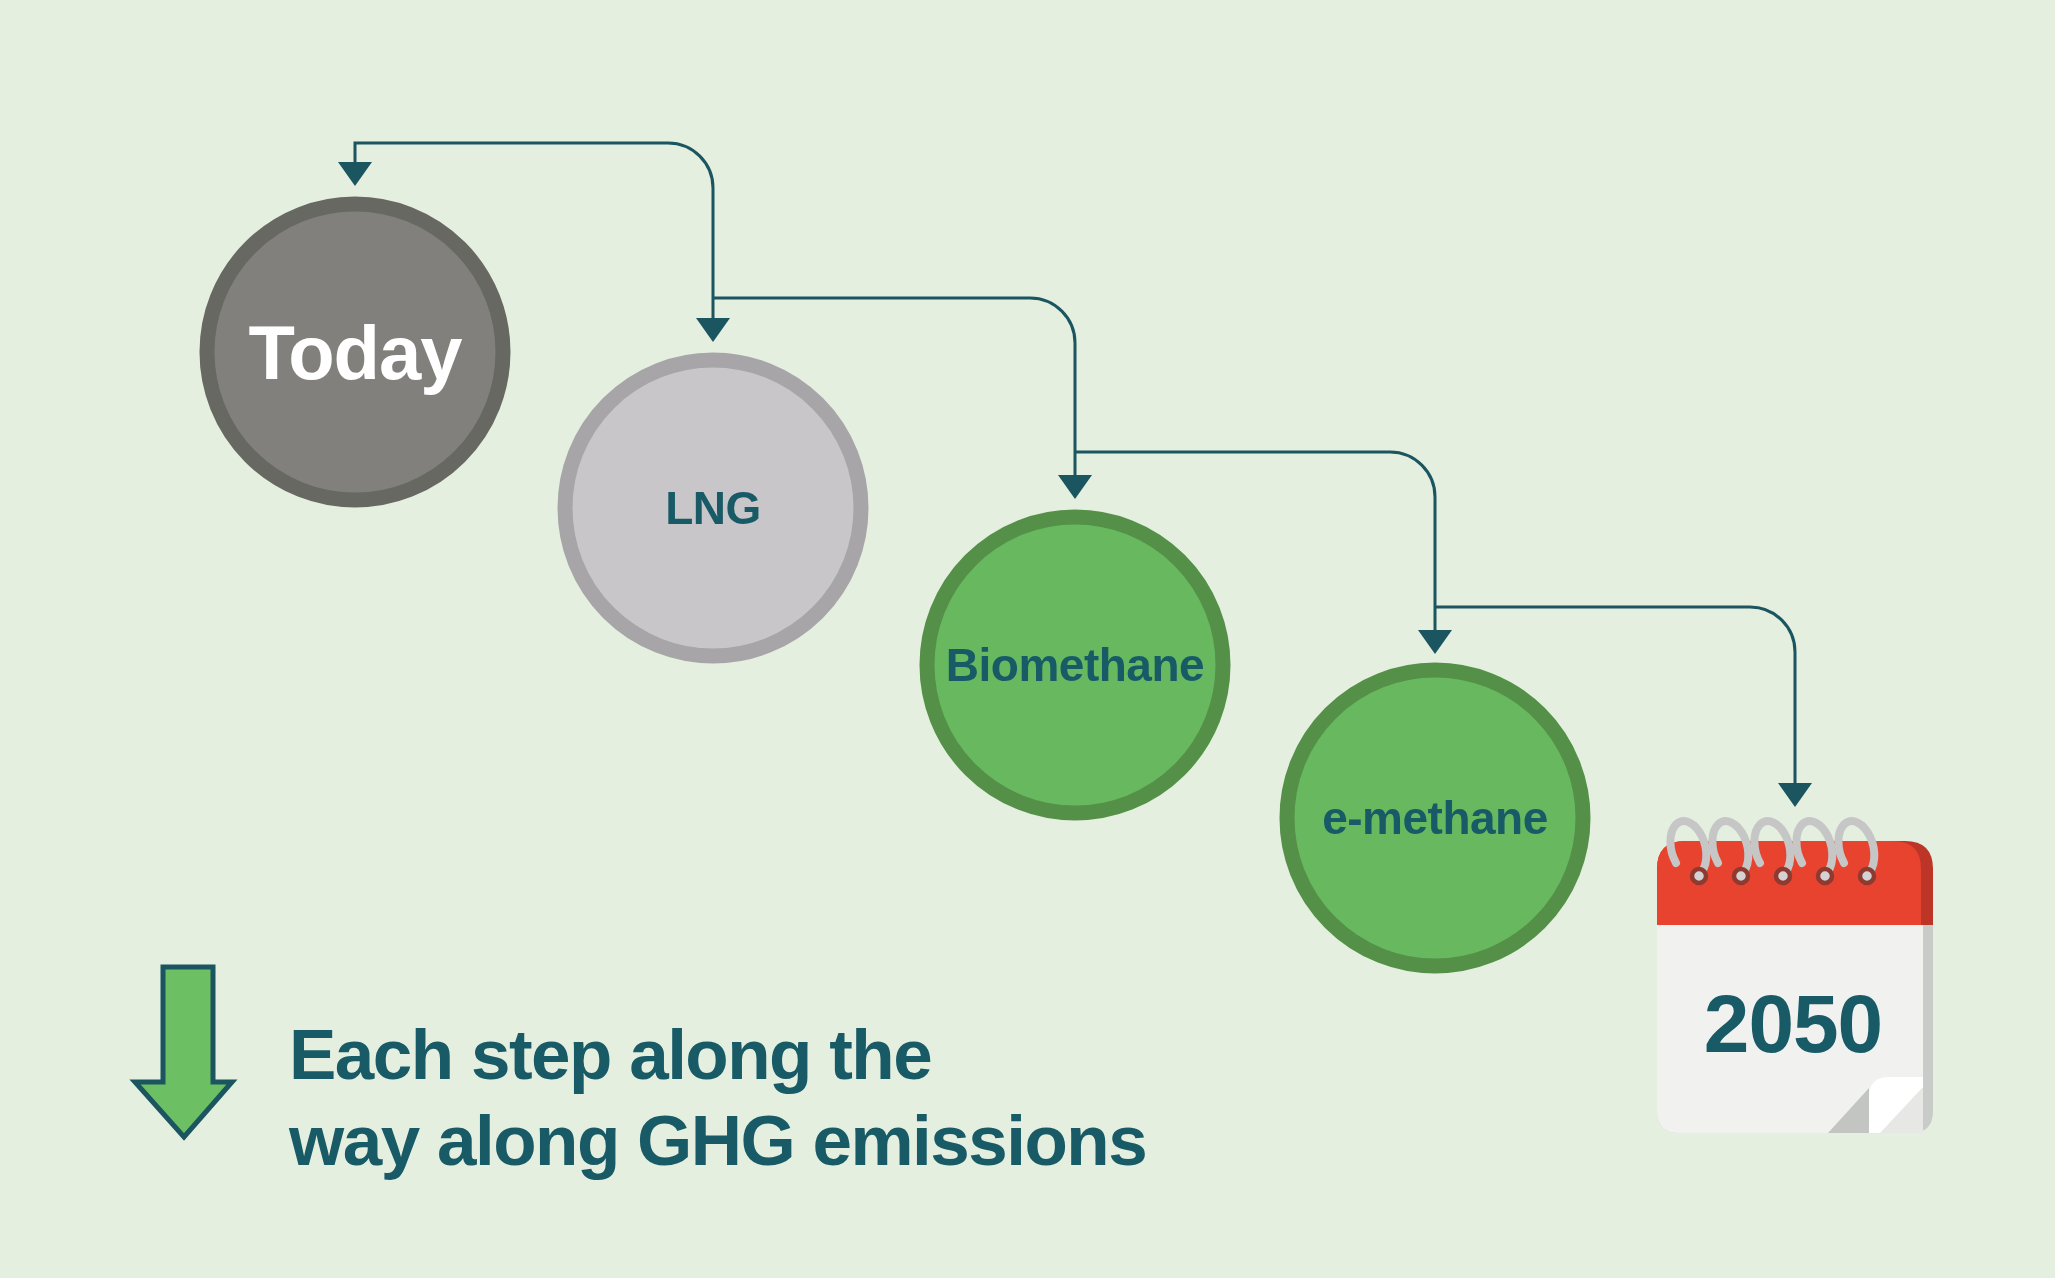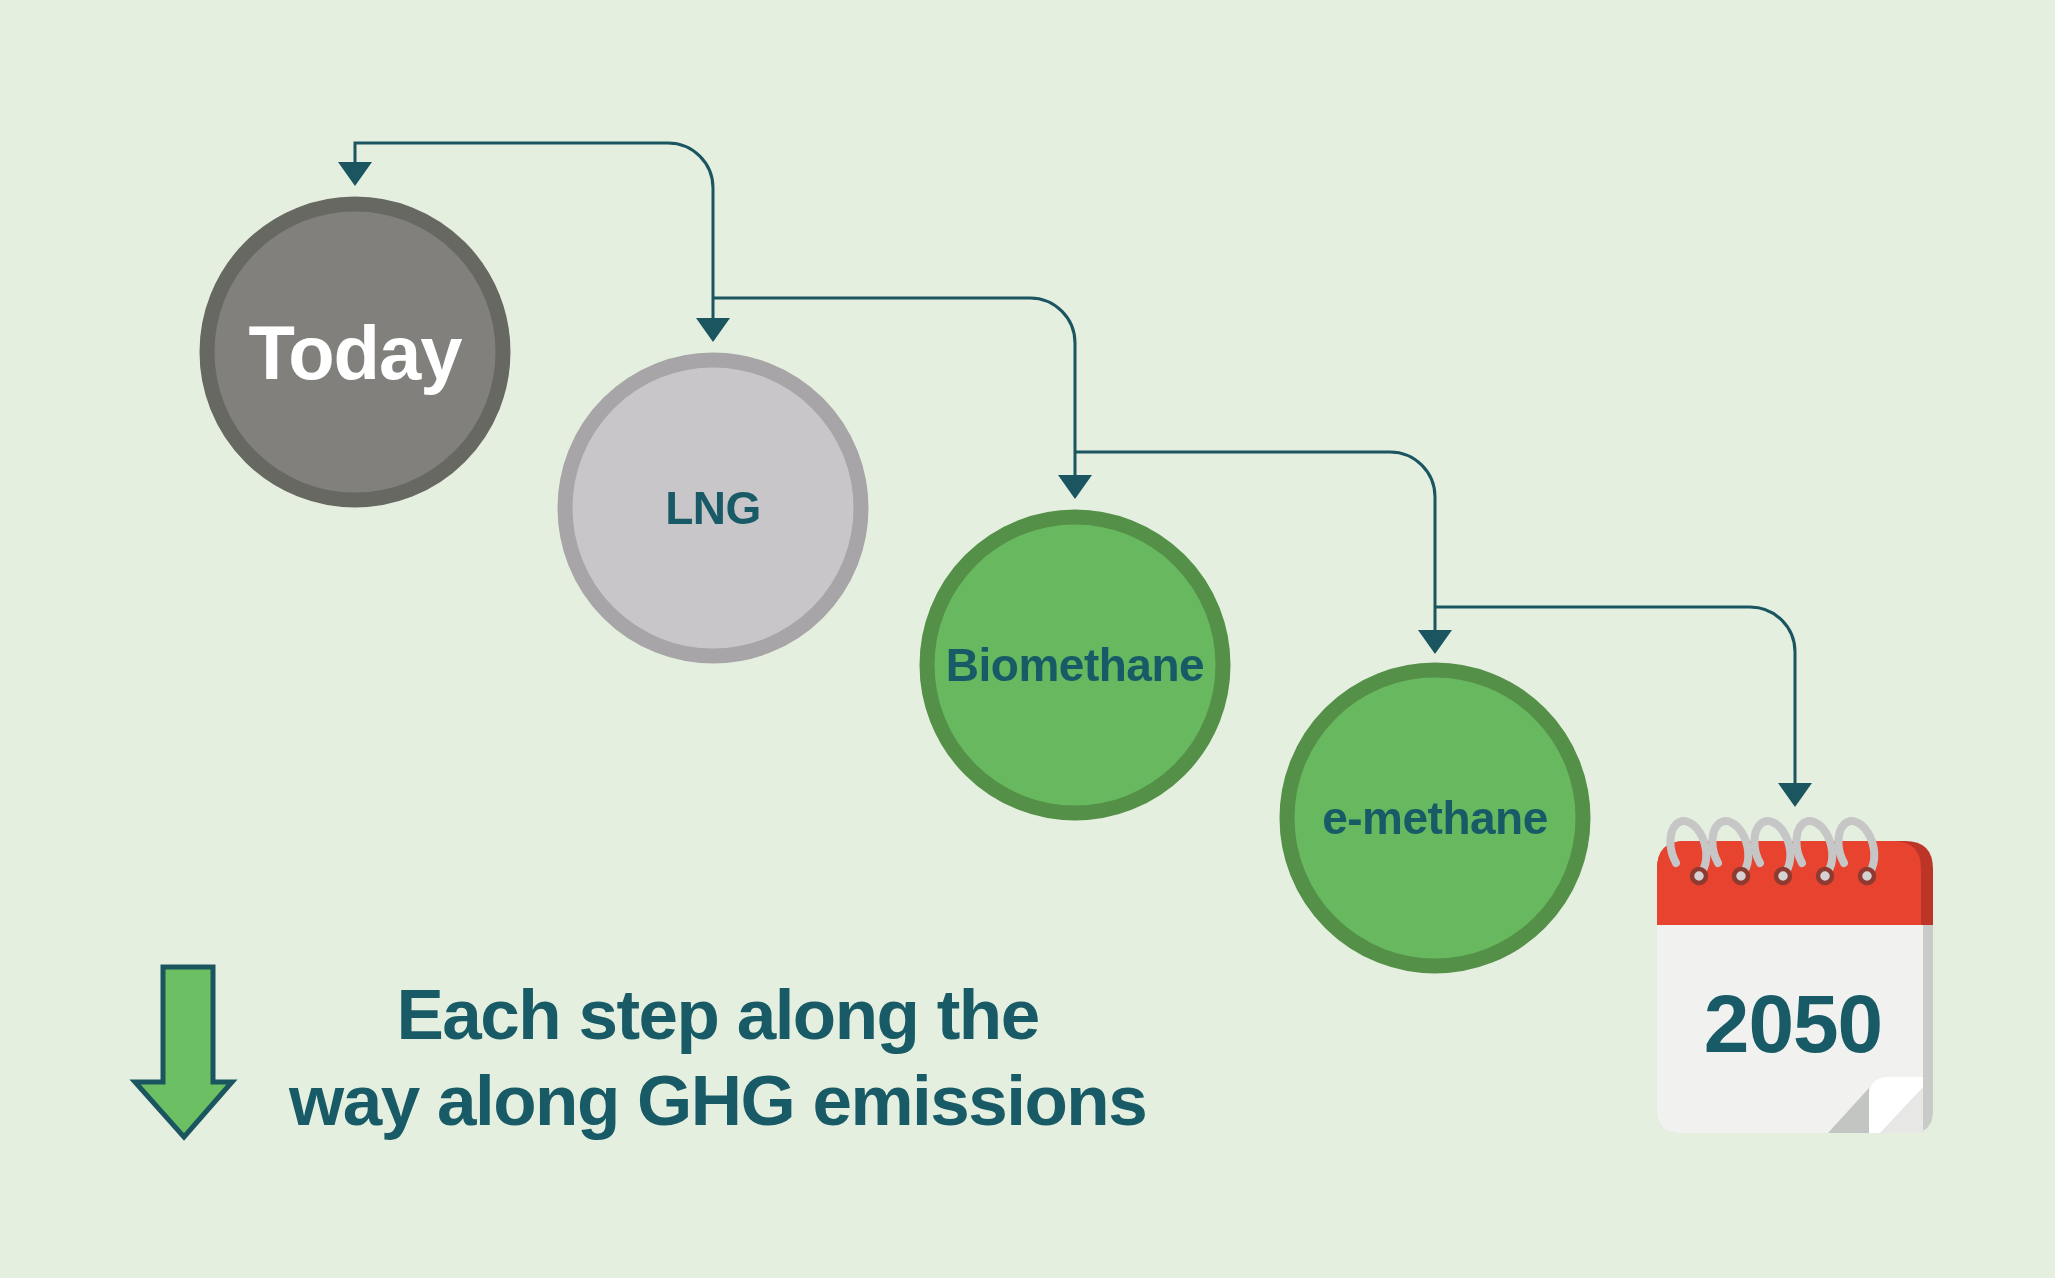--- a/index.html
+++ b/index.html
@@ -14,23 +14,23 @@
   .conn{fill:none;stroke-width:3px;}
   .step-circle{stroke-width:15px;}
   .circle-label{font-family:"Liberation Sans",sans-serif;font-weight:700;}
   .label-today{font-size:76px;letter-spacing:-1px;}
   .label-small{font-size:46px;letter-spacing:-0.5px;}
   .year-label{font-family:"Liberation Sans",sans-serif;font-weight:700;font-size:82px;letter-spacing:-1px;}
   .ring{fill:none;stroke-width:8px;stroke-linecap:round;}
   .ring-hole{stroke-width:4.5px;}
   .down-arrow{stroke-width:5px;stroke-linejoin:miter;}
   .caption{
-    position:absolute;left:289px;top:972px;
+    position:absolute;left:289px;top:1012px;
     font-weight:700;font-size:71px;line-height:86px;
-    letter-spacing:-1.5px;color:#185b67;white-space:nowrap;text-align:center;
+    letter-spacing:-1.5px;color:#185b67;white-space:nowrap;
   }
   .edge{position:absolute;left:0;bottom:0;width:100%;height:3px;background:#ffffff;}
 </style>
 </head>
 <body>
 
 <div class="canvas">
 
   <svg viewBox="0 0 2055 1281">
 

